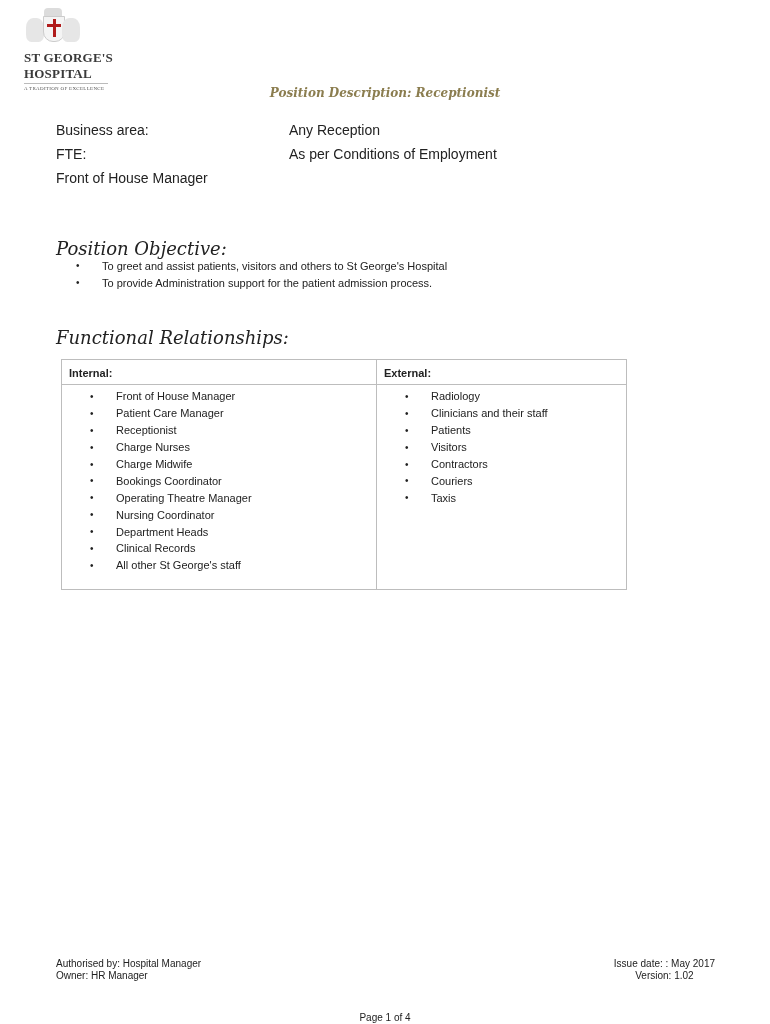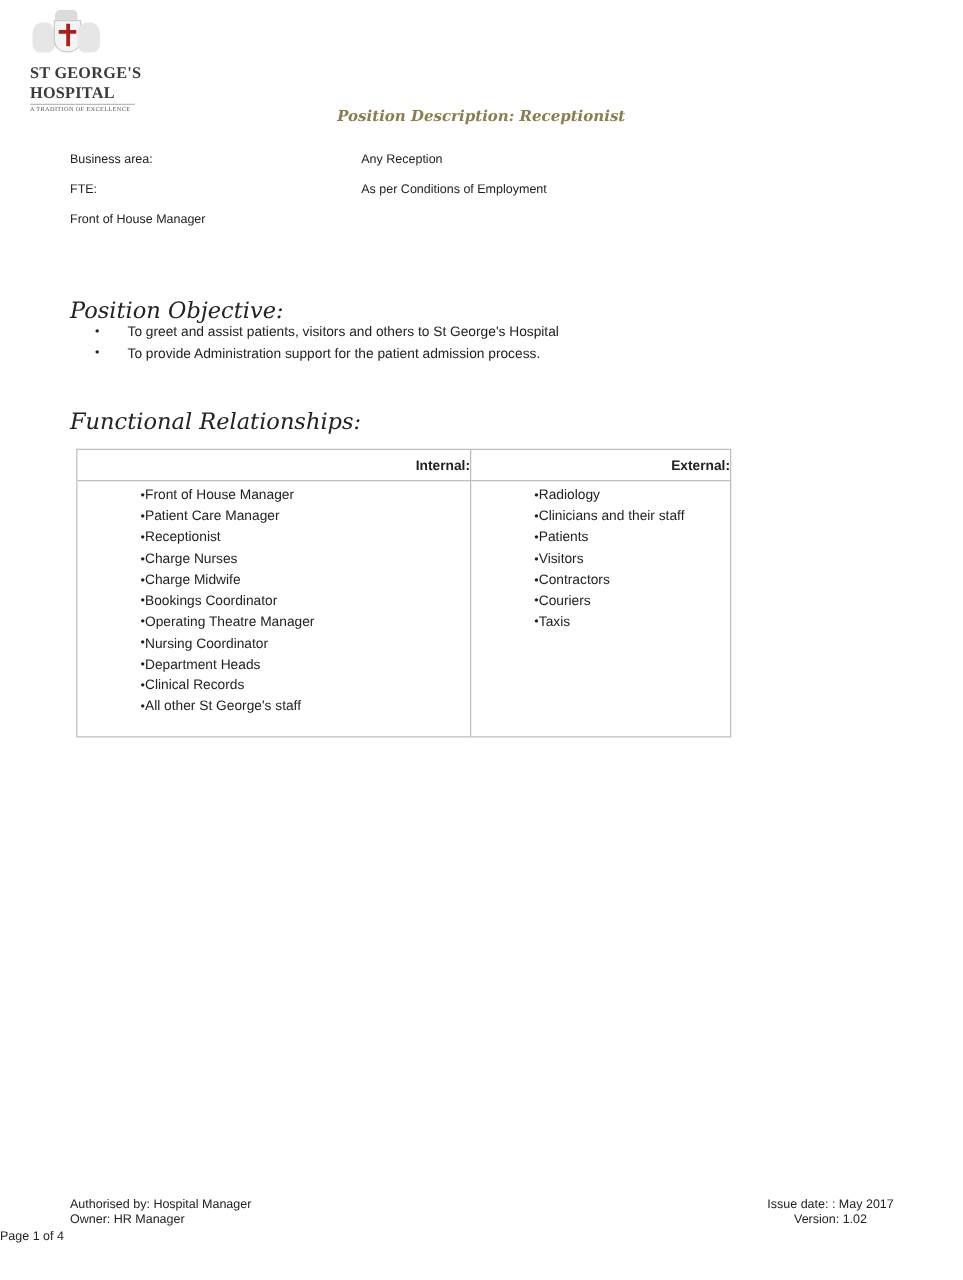--- a/index.html
+++ b/index.html
@@ -18,47 +18,47 @@
     .crest .cross-h { position: absolute; left: 3px; top: 7px; width: 14px; height: 3px; background: #b01c1c; }
     .logo-name { font-family: "Liberation Serif", serif; font-weight: bold; font-size: 13px; line-height: 13px; color: #3a3a3a; margin-top: 3px; letter-spacing: 0.2px; }
     .logo-rule { border-top: 1px solid #bbb; margin: 3px 0 2px 0; width: 84px; }
     .logo-tag { font-family: "Liberation Serif", serif; font-size: 5px; letter-spacing: 0.3px; color: #555; }
 
     .title {
       position: absolute; left: 0; width: 770px; top: 86px; text-align: center;
       font-family: "DejaVu Serif", serif; font-weight: bold; font-style: italic;
       font-size: 12px; color: #8b7d4f;
     }
-    .info { position: absolute; left: 56px; top: 122px; font-size: 10px; color: #222; }
+    .info { position: absolute; left: 56px; top: 122px; font-size: 14px; color: #222; }
     .info .row { display: flex; height: 24px; }
     .info .lbl { width: 233px; }
 
     .section-h {
       position: absolute; left: 56px; font-family: "DejaVu Serif", serif;
       font-style: italic; font-size: 18px; color: #222;
     }
     .obj-list { position: absolute; left: 76px; top: 257px; font-size: 11px; }
     .bullet-row { display: flex; height: 17px; align-items: center; }
     .bullet-row .dot { width: 26px; font-size: 10px; }
 
     .rel-table {
-      position: absolute; left: 61px; top: 359px; width: 524px; height: 231px;
-      border: 1px solid #bdbdbd; box-sizing: border-box; display: flex; font-size: 11px; text-align: right;
+      position: absolute; left: 61px; top: 359px; width: 566px; height: 231px;
+      border: 1px solid #bdbdbd; box-sizing: border-box; display: flex; font-size: 11px;
     }
     .rel-col { position: relative; height: 100%; }
     .rel-col.internal { width: 314px; border-right: 1px solid #bdbdbd; }
     .rel-col.external { flex: 1; }
     .rel-head { height: 24px; border-bottom: 1px solid #bdbdbd; font-weight: bold; padding-left: 7px; line-height: 26px; }
     .rel-list { padding-top: 3px; padding-left: 28px; }
     .rel-list .bullet-row { height: 16.9px; }
 
     .footer { position: absolute; font-size: 10px; color: #222; line-height: 12px; }
     .footer.left { left: 56px; top: 958px; }
     .footer.right { right: 55px; top: 958px; text-align: center; }
-    .footer.page { left: 0; width: 770px; top: 984px; }
+    .footer.page { left: 0; width: 770px; top: 1012px; text-align: center; }
   </style>
 </head>
 <body>
 
 <div class="logo">
   <div class="crest">
     <div class="supporter l"></div>
     <div class="crown"></div>
     <div class="shield">
         <div class="cross-v"></div>

